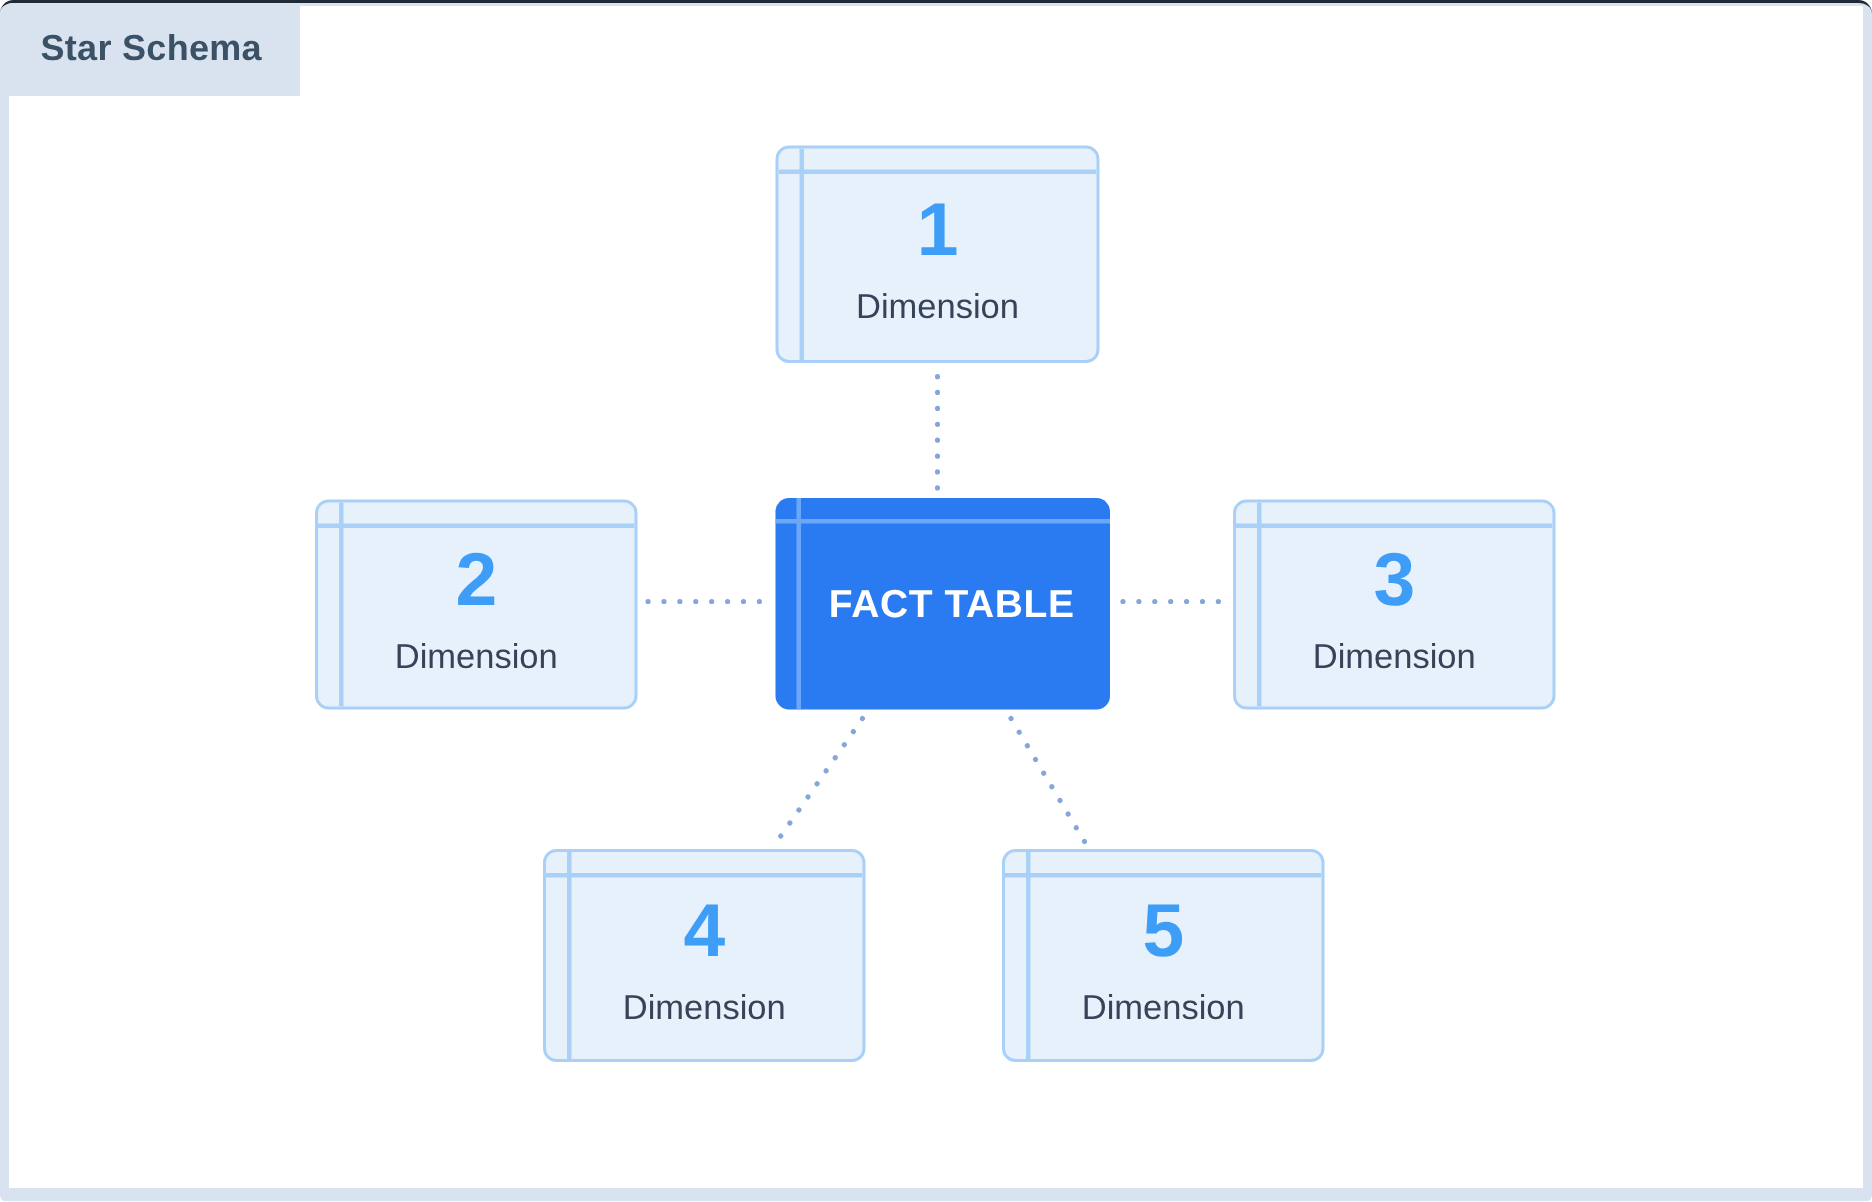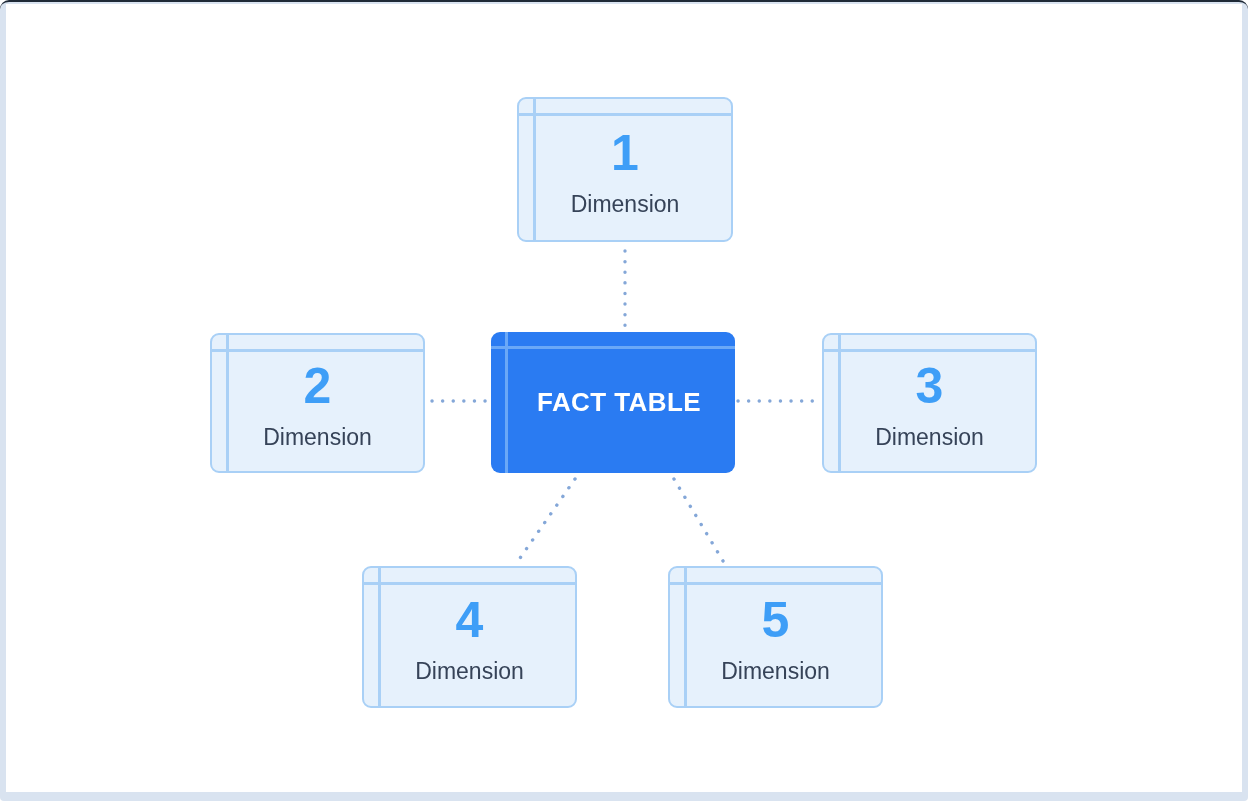--- a/index.html
+++ b/index.html
@@ -116,29 +116,32 @@
     letter-spacing: 0.4px;
     padding-left: 12px;
   }
 
   
   .pos-dim1 { left: 517px; top: 95px;  width: 216px; height: 145px; }
   .pos-dim2 { left: 210px; top: 331px; width: 215px; height: 140px; }
   .pos-dim3 { left: 822px; top: 331px; width: 215px; height: 140px; }
   .pos-dim4 { left: 362px; top: 564px; width: 215px; height: 142px; }
   .pos-dim5 { left: 668px; top: 564px; width: 215px; height: 142px; }
-  .pos-fact { left: 491px; top: 330px; width: 244px; height: 141px; }
+  .pos-fact { left: 517px; top: 330px; width: 223px; height: 141px; }
 </style>
 </head>
 <body>
 
 <div class="frame">
 
   <div class="panel"></div>
 
+  <div class="title-tab">
+    <span class="title-text">Star Schema</span>
+  </div>
 
   <svg class="connectors" viewBox="0 0 1248 801" xmlns="http://www.w3.org/2000/svg" aria-hidden="true">
     <line x1="625" y1="249" x2="625" y2="325"></line>
     <line x1="432" y1="399" x2="512" y2="399"></line>
     <line x1="738" y1="399" x2="817" y2="399"></line>
     <line x1="575" y1="477" x2="518" y2="559"></line>
     <line x1="674" y1="477" x2="723" y2="559"></line>
   </svg>
 
   <div class="node dim pos-dim1">

